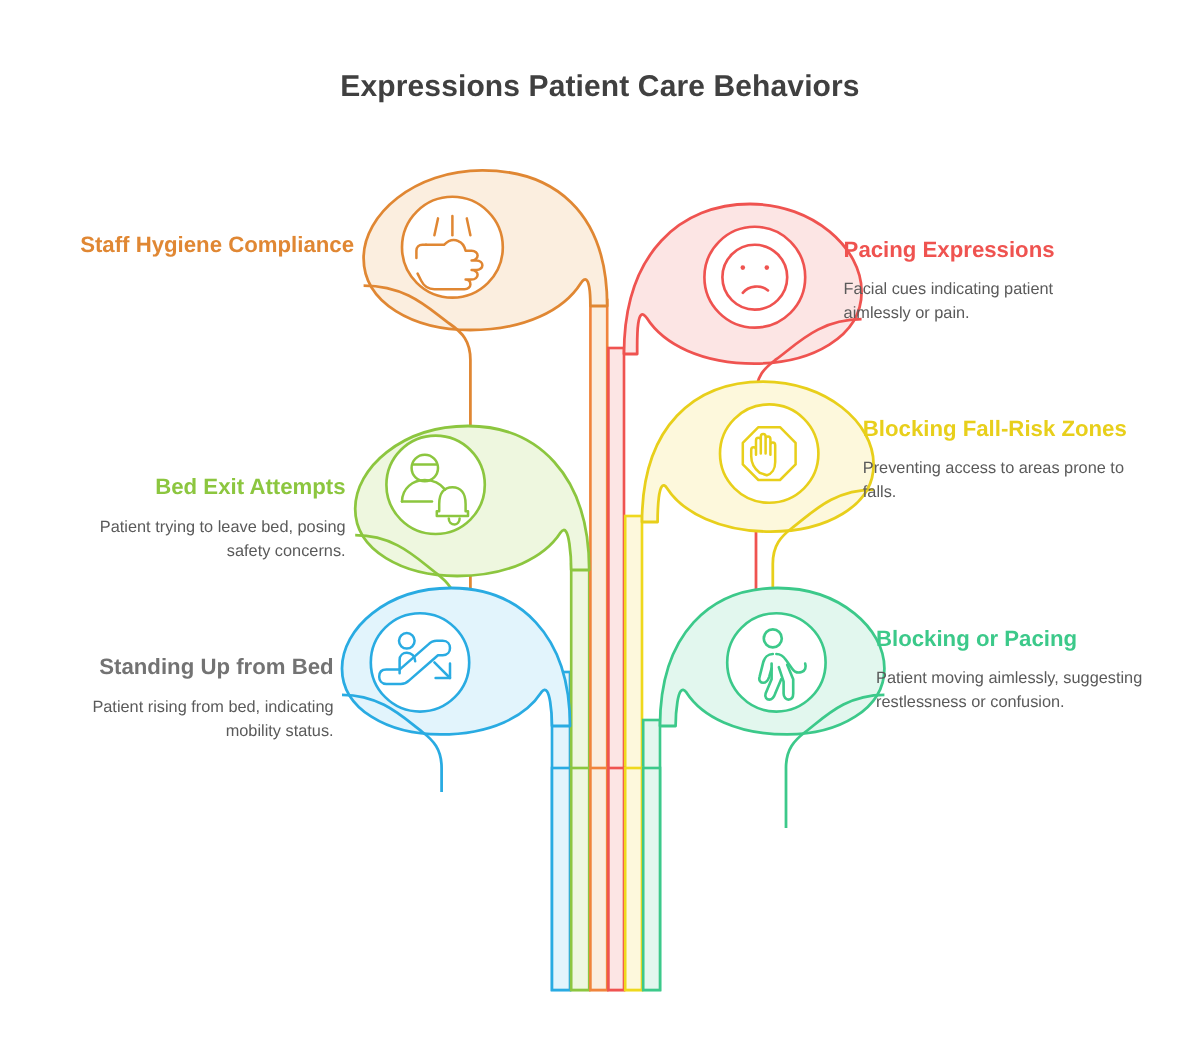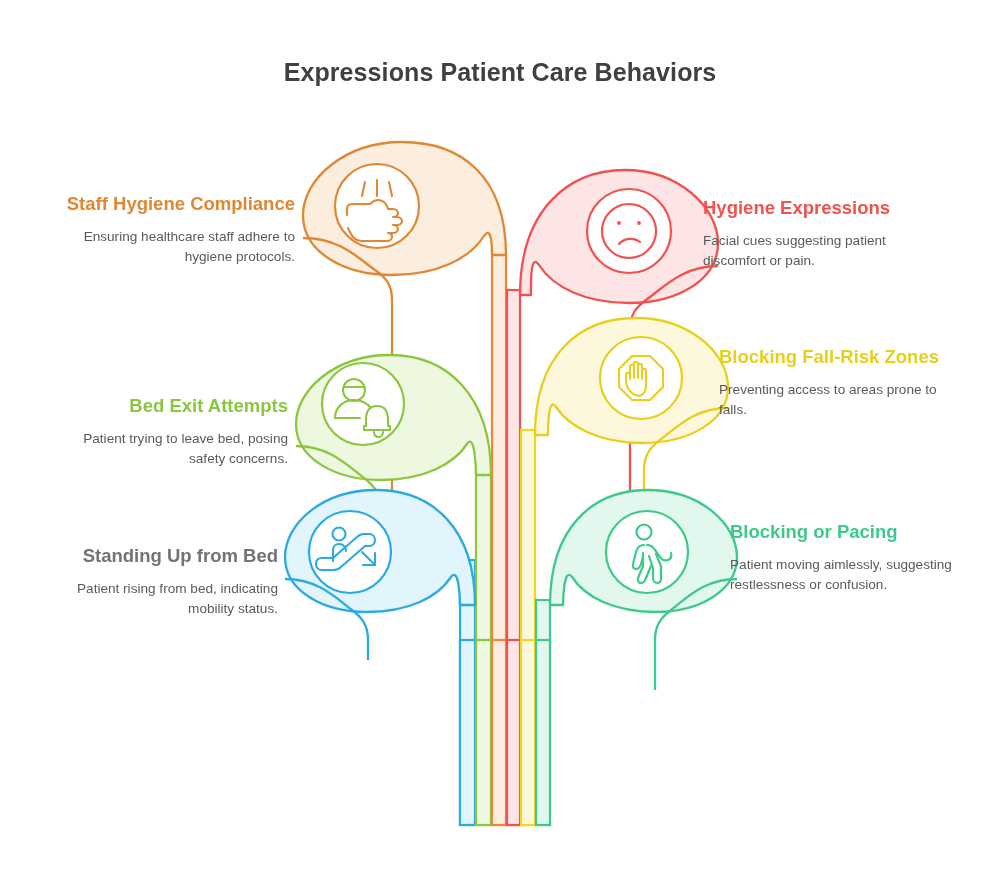--- a/index.html
+++ b/index.html
@@ -236,26 +236,25 @@
       <rect x="476" y="640" width="15" height="185" fill="#EEF7DF" stroke="#8CC63F" stroke-width="2.2"></rect>
       <rect x="492" y="640" width="14" height="185" fill="#FBEEDF" stroke="#F0843C" stroke-width="2.2"></rect>
       <rect x="507" y="640" width="13" height="185" fill="#FCE5E4" stroke="#EF5350" stroke-width="2.2"></rect>
       <rect x="521" y="640" width="14" height="185" fill="#FDF8DC" stroke="#EFD81D" stroke-width="2.2"></rect>
       <rect x="536" y="640" width="14" height="185" fill="#E2F7EE" stroke="#3CC98A" stroke-width="2.2"></rect>
     </g>
   </svg>
 
   <div class="label-block left" id="blk-0">
     <p class="lbl-head" style="color:#E08733">Staff Hygiene Compliance</p>
-    <p class="lbl-desc">Ensuring healthcare staff adhere to hygiene protocols.</p>
   </div>
 
   <div class="label-block right" id="blk-1">
-    <p class="lbl-head" style="color:#EF5350">Hygiene Expressions</p>
-    <p class="lbl-desc">Facial cues suggesting patient discomfort or pain.</p>
+    <p class="lbl-head" style="color:#EF5350">Pacing Expressions</p>
+    <p class="lbl-desc">Facial cues indicating patient aimlessly or pain.</p>
   </div>
 
   <div class="label-block right" id="blk-3">
     <p class="lbl-head" style="color:#E8CF1B">Blocking Fall-Risk Zones</p>
     <p class="lbl-desc">Preventing access to areas prone to falls.</p>
   </div>
 
   <div class="label-block left" id="blk-2">
     <p class="lbl-head" style="color:#8CC63F">Bed Exit Attempts</p>
     <p class="lbl-desc">Patient trying to leave bed, posing safety concerns.</p>

